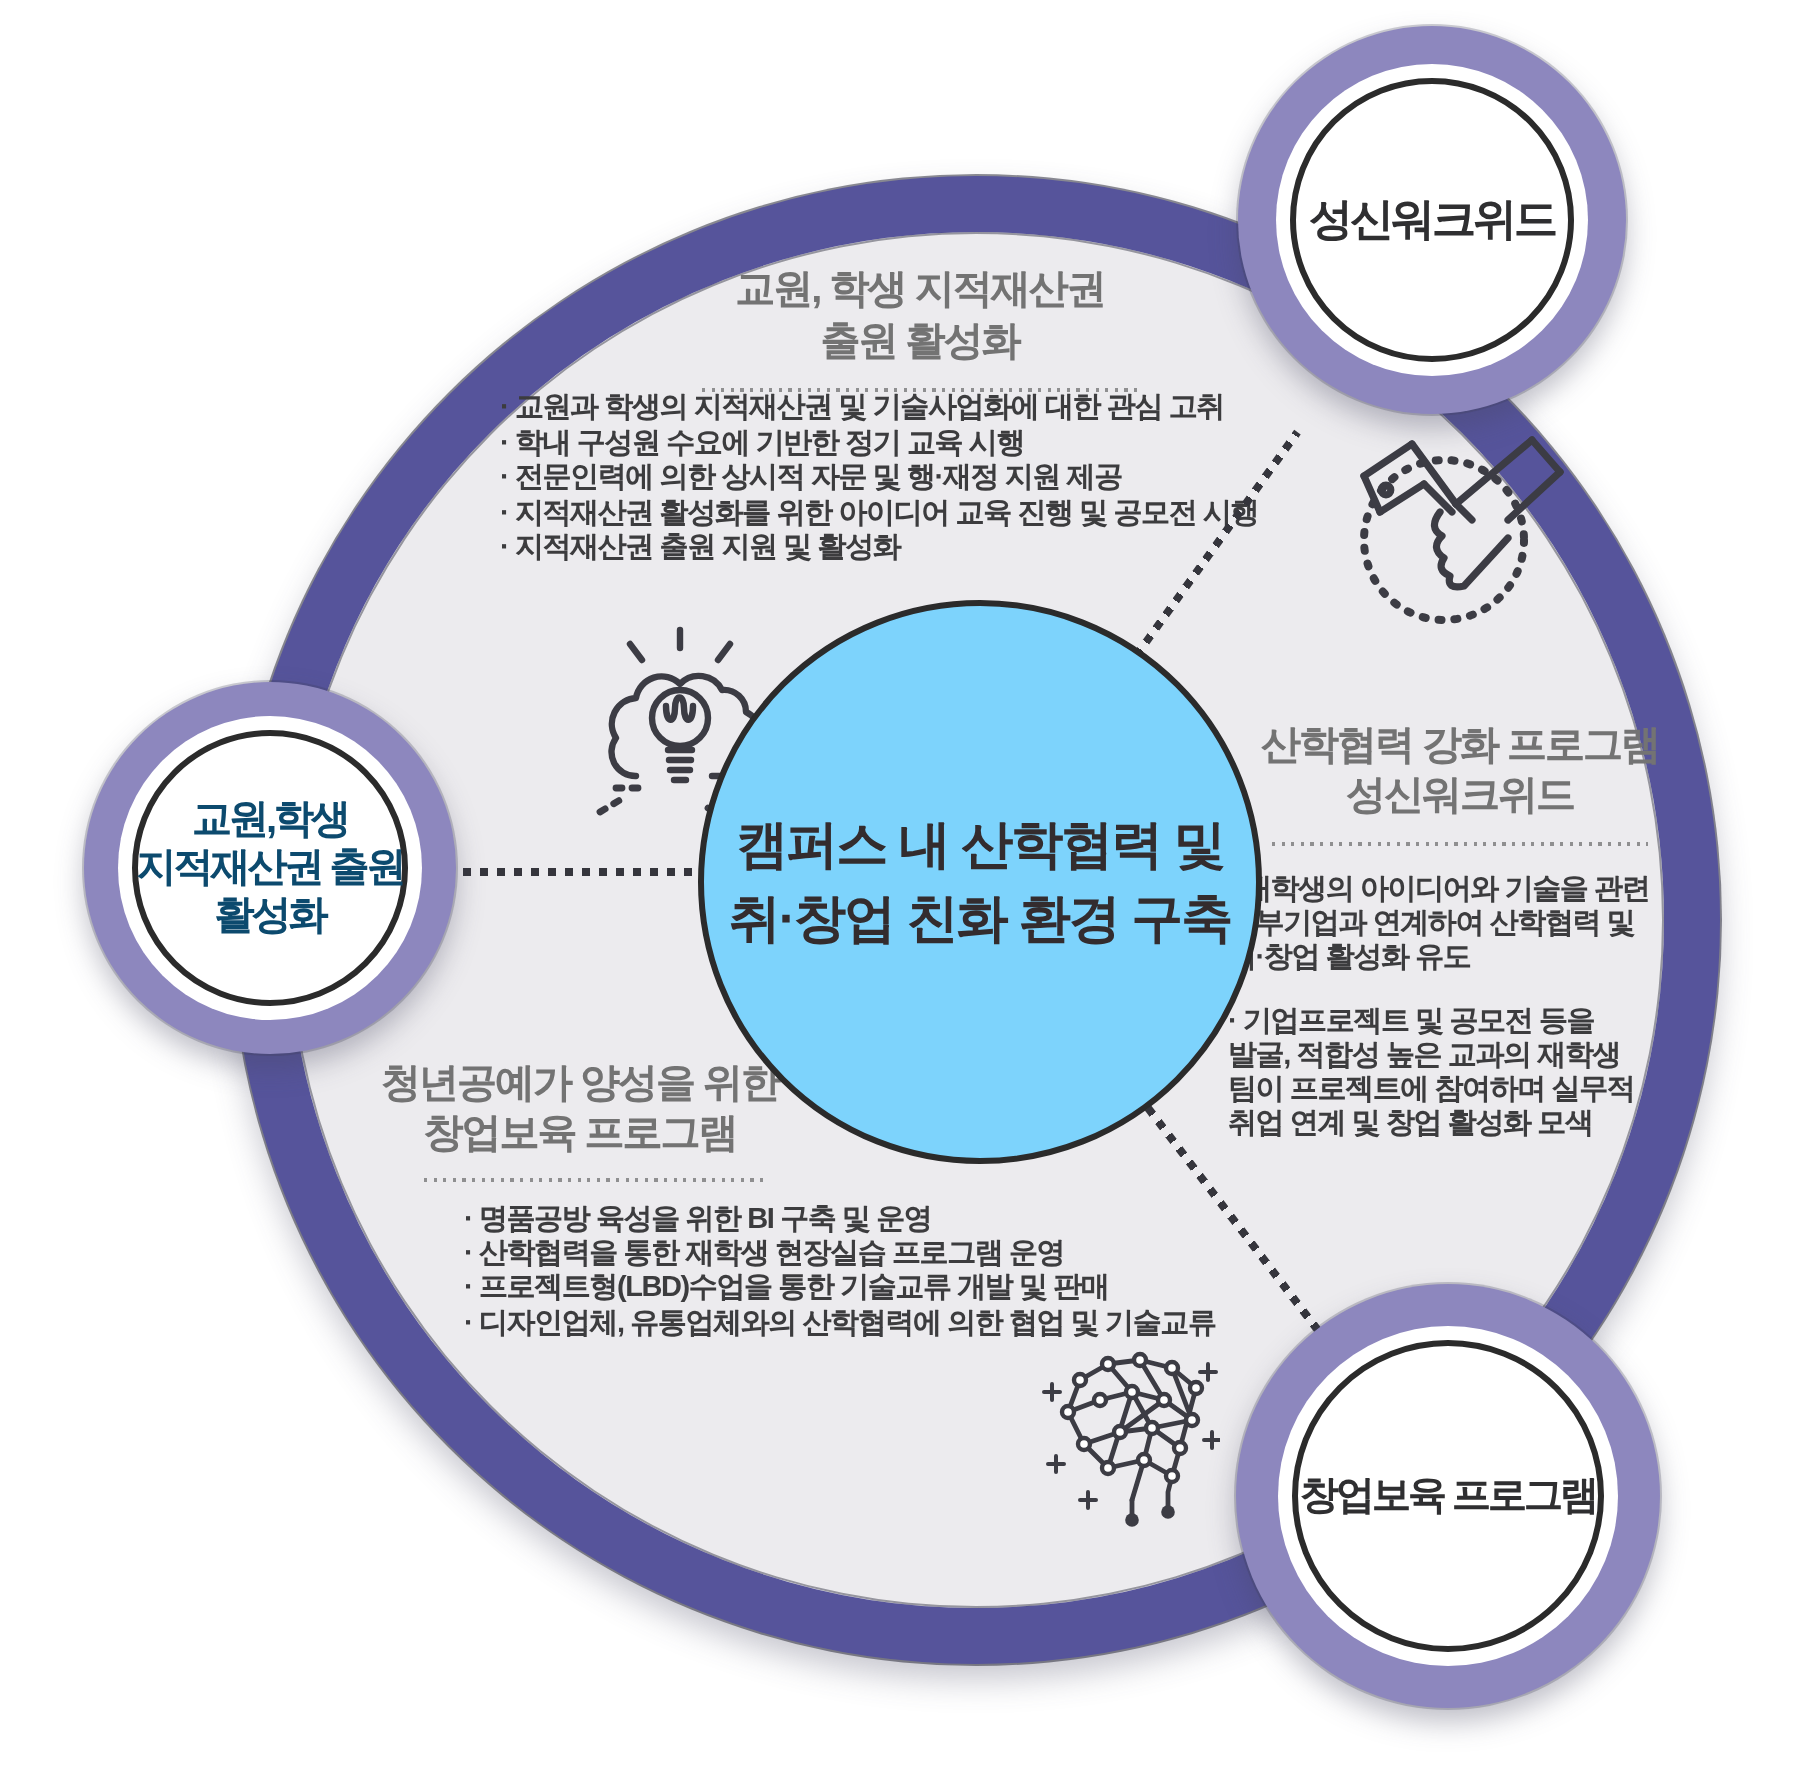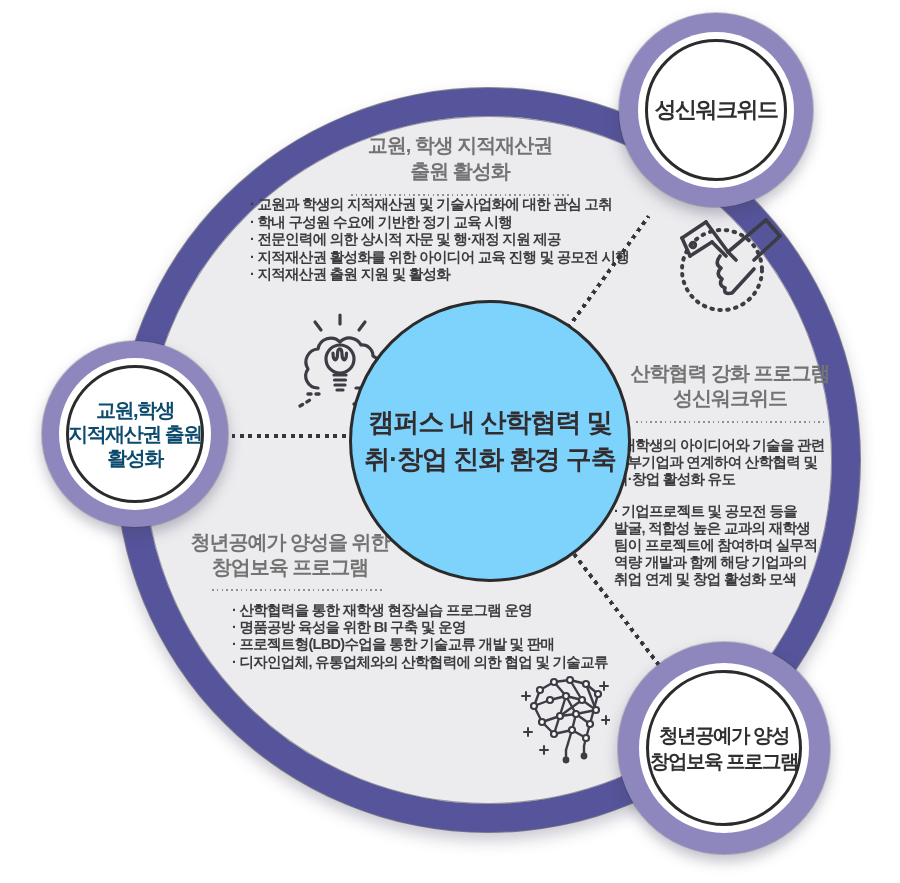--- a/index.html
+++ b/index.html
@@ -118,34 +118,33 @@
     </div>
     <div class="dotsep"></div>
     <div class="bullets">
       <div class="b">· 재학생의 아이디어와 기술을 관련</div>
       <div class="b">외부기업과 연계하여 산학협력 및</div>
       <div class="b">취·창업 활성화 유도</div>
       <div class="gap"></div>
       <div class="b">· 기업프로젝트 및 공모전 등을</div>
       <div class="b">발굴, 적합성 높은 교과의 재학생</div>
       <div class="b">팀이 프로젝트에 참여하며 실무적</div>
-      <div class="b">역량 개발과 함께 해당 기업과의</div>
       <div class="b">취업 연계 및 창업 활성화 모색</div>
     </div>
   </section>
 
   <section class="sec sec-bl">
     <div class="sec-title">
       <div>청년공예가 양성을 위한</div>
       <div>창업보육 프로그램</div>
     </div>
     <div class="dotsep"></div>
     <div class="bullets">
+      <div class="b">· 명품공방 육성을 위한 BI 구축 및 운영</div>
       <div class="b">· 산학협력을 통한 재학생 현장실습 프로그램 운영</div>
-      <div class="b">· 명품공방 육성을 위한 BI 구축 및 운영</div>
       <div class="b">· 프로젝트형(LBD)수업을 통한 기술교류 개발 및 판매</div>
       <div class="b">· 디자인업체, 유통업체와의 산학협력에 의한 협업 및 기술교류</div>
     </div>
   </section>
 
   <div class="icon" style="left:288px;top:312px;">
     <svg width="104" height="106" viewBox="0 0 104 106">
       <g class="ic-stroke" stroke-width="3.2">
         <path d="M52,3 v9"></path>
         <path d="M27,10 l6,8"></path>
@@ -247,18 +246,17 @@
   <div class="sat sat-left">
     <div class="sat-inner">
       <span class="line">교원,학생</span>
       <span class="line">지적재산권 출원</span>
       <span class="line">활성화</span>
     </div>
   </div>
 
   <div class="sat sat-br">
     <div class="sat-inner">
-      <span class="line">청년공예가 양성</span>
       <span class="line">창업보육 프로그램</span>
     </div>
   </div>
 
 </div>
 
 </body></html>

